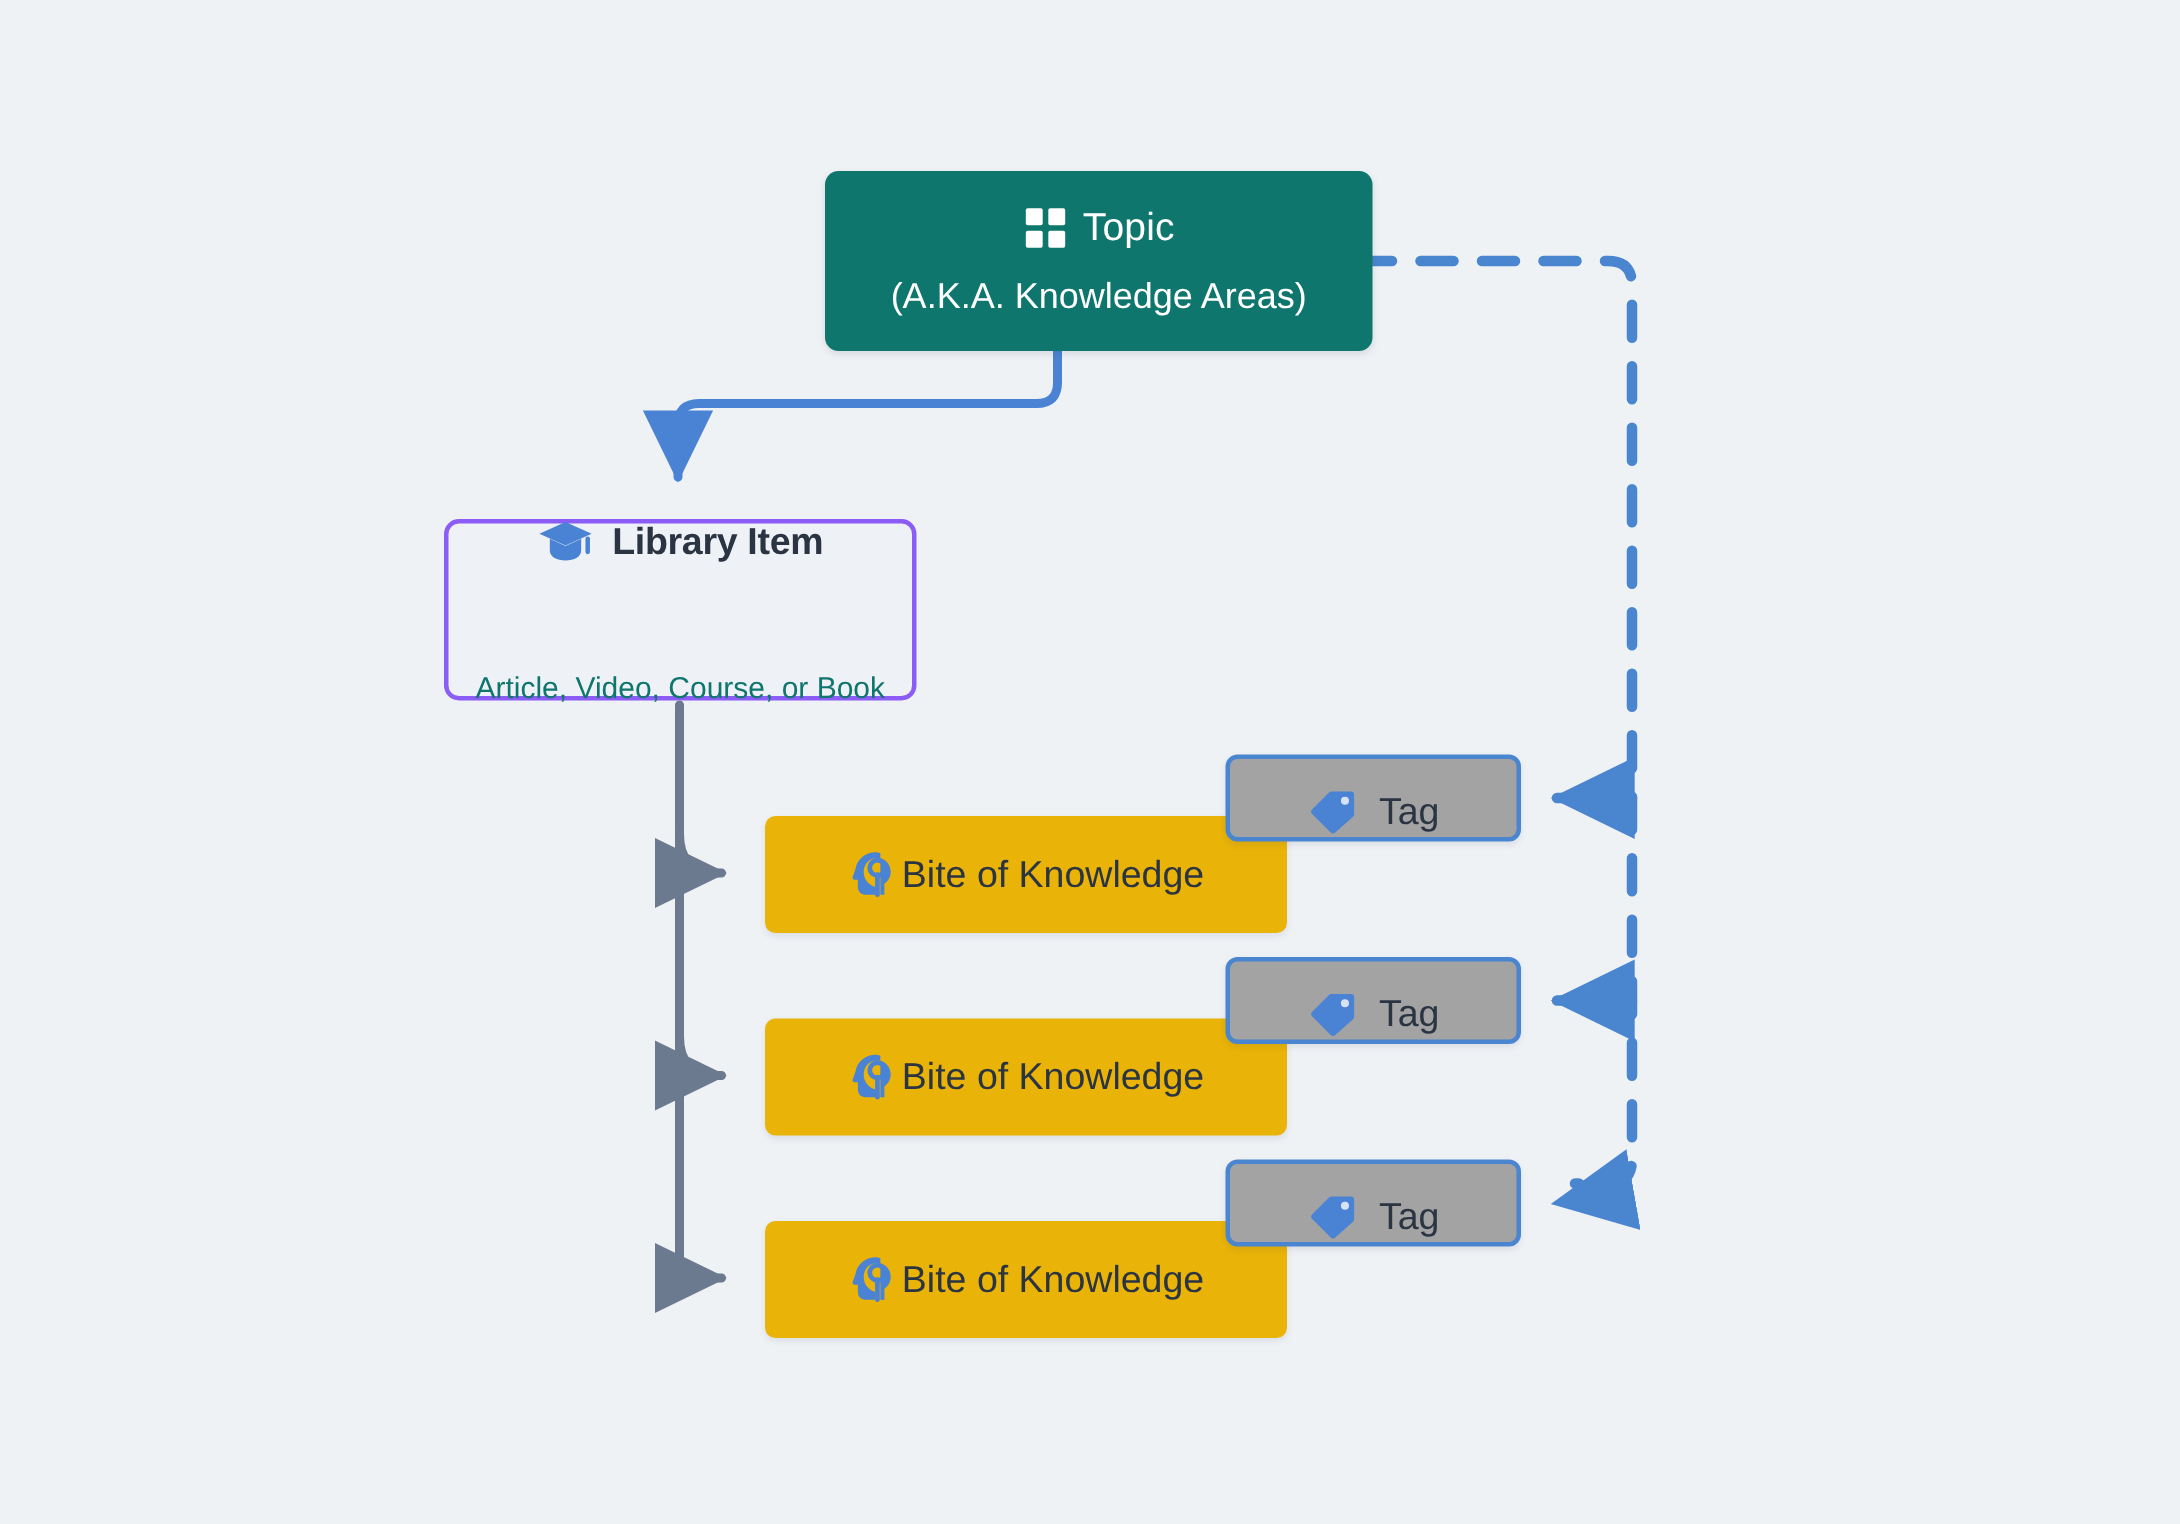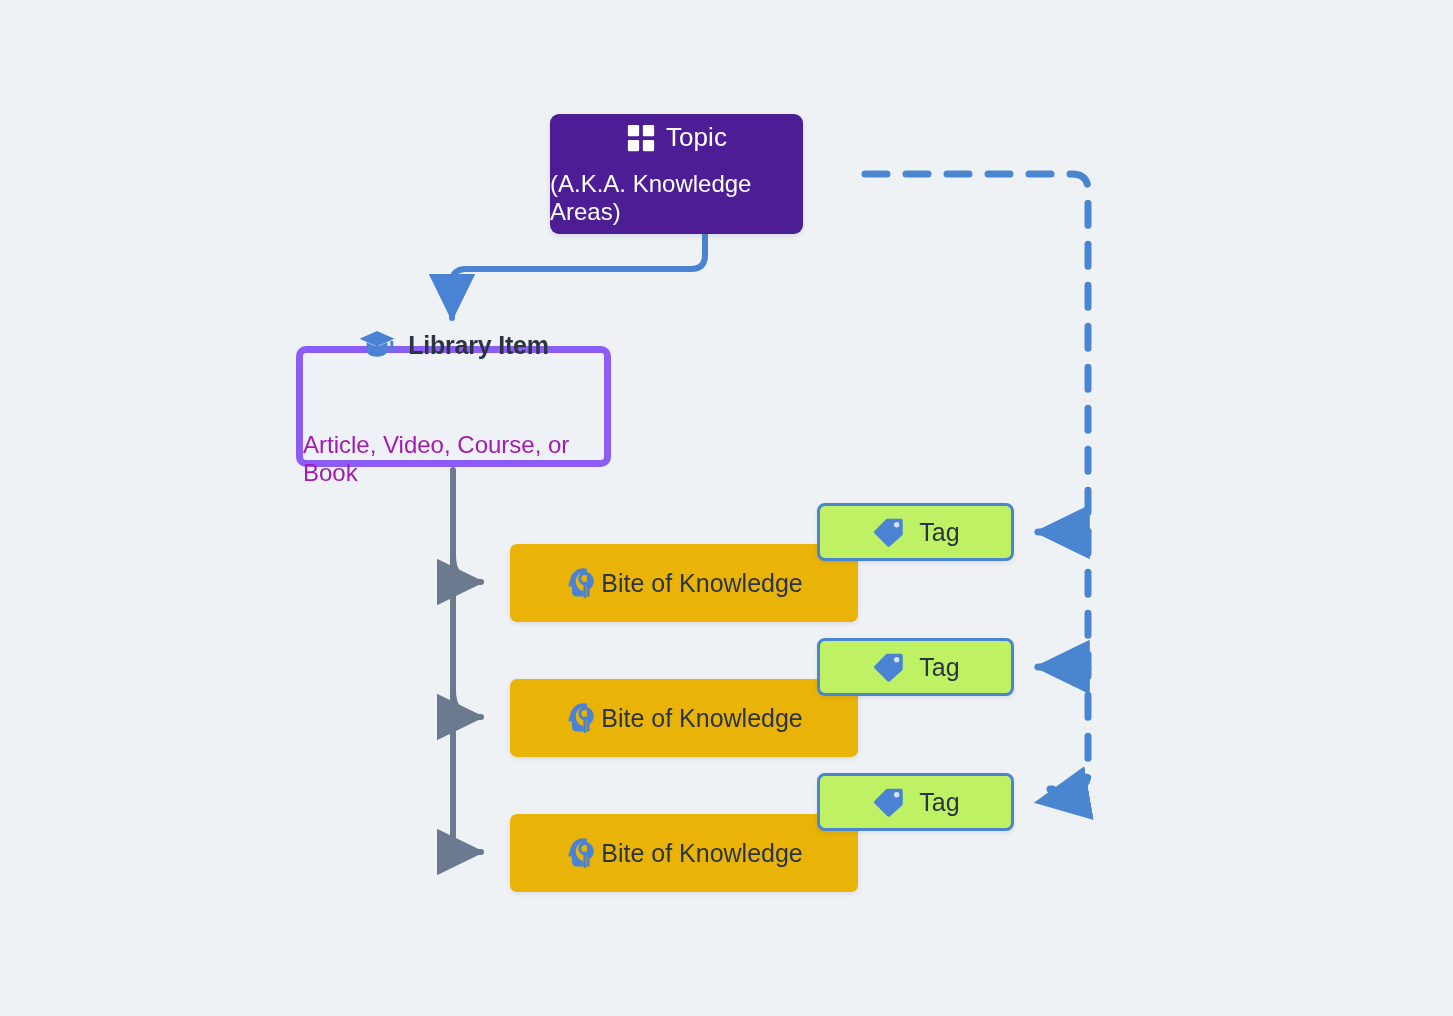--- a/index.html
+++ b/index.html
@@ -32,23 +32,23 @@
     display: flex;
     flex-direction: column;
     align-items: center;
     justify-content: center;
   }
 
   
   .topic {
     left: 550px;
     top: 114px;
-    width: 253px;
+    width: 365px;
     height: 120px;
-    background: #4c1d95;
+    background: #0f766e;
     border-radius: 9px;
     box-shadow: 0 2px 5px rgba(40,60,90,0.13);
   }
   .topic .row {
     display: flex;
     align-items: center;
     gap: 10px;
   }
   .topic .title {
     color: #ffffff;
@@ -63,38 +63,38 @@
     margin-top: 17px;
   }
 
   
   .library {
     left: 296px;
     top: 346px;
     width: 315px;
     height: 121px;
     background: #eef1f5;
-    border: 7px solid #8b5cf6;
+    border: 3px solid #8b5cf6;
     border-radius: 10px;
     gap: 46px;
   }
   .library .row {
     display: flex;
     align-items: center;
     gap: 12px;
   }
   .library .title {
     color: #2b3442;
     font-size: 25px;
     font-weight: 700;
     letter-spacing: -.2px;
   }
   .library .sub {
-    color: #a21caf;
-    font-size: 24px;
+    color: #0f766e;
+    font-size: 20px;
     font-weight: 400;
     margin-top: 21px;
   }
 
   
   .bite {
     left: 510px;
     width: 348px;
     height: 78px;
     background: #eab308;
@@ -114,25 +114,26 @@
   }
   .bite-1 { top: 544px; }
   .bite-2 { top: 679px; }
   .bite-3 { top: 814px; }
 
   
   .tag {
     left: 817px;
     width: 197px;
     height: 58px;
-    background: #bef264;
+    background: #a3a3a3;
     border: 3px solid #4a85d0;
     border-radius: 8px;
     flex-direction: row;
     box-shadow: 0 2px 4px rgba(40,60,90,0.10);
+    align-items: flex-end;
   }
   .tag .row {
     display: flex;
     align-items: center;
     gap: 14px;
   }
   .tag .title {
     color: #2b3442;
     font-size: 25px;
     font-weight: 400;

